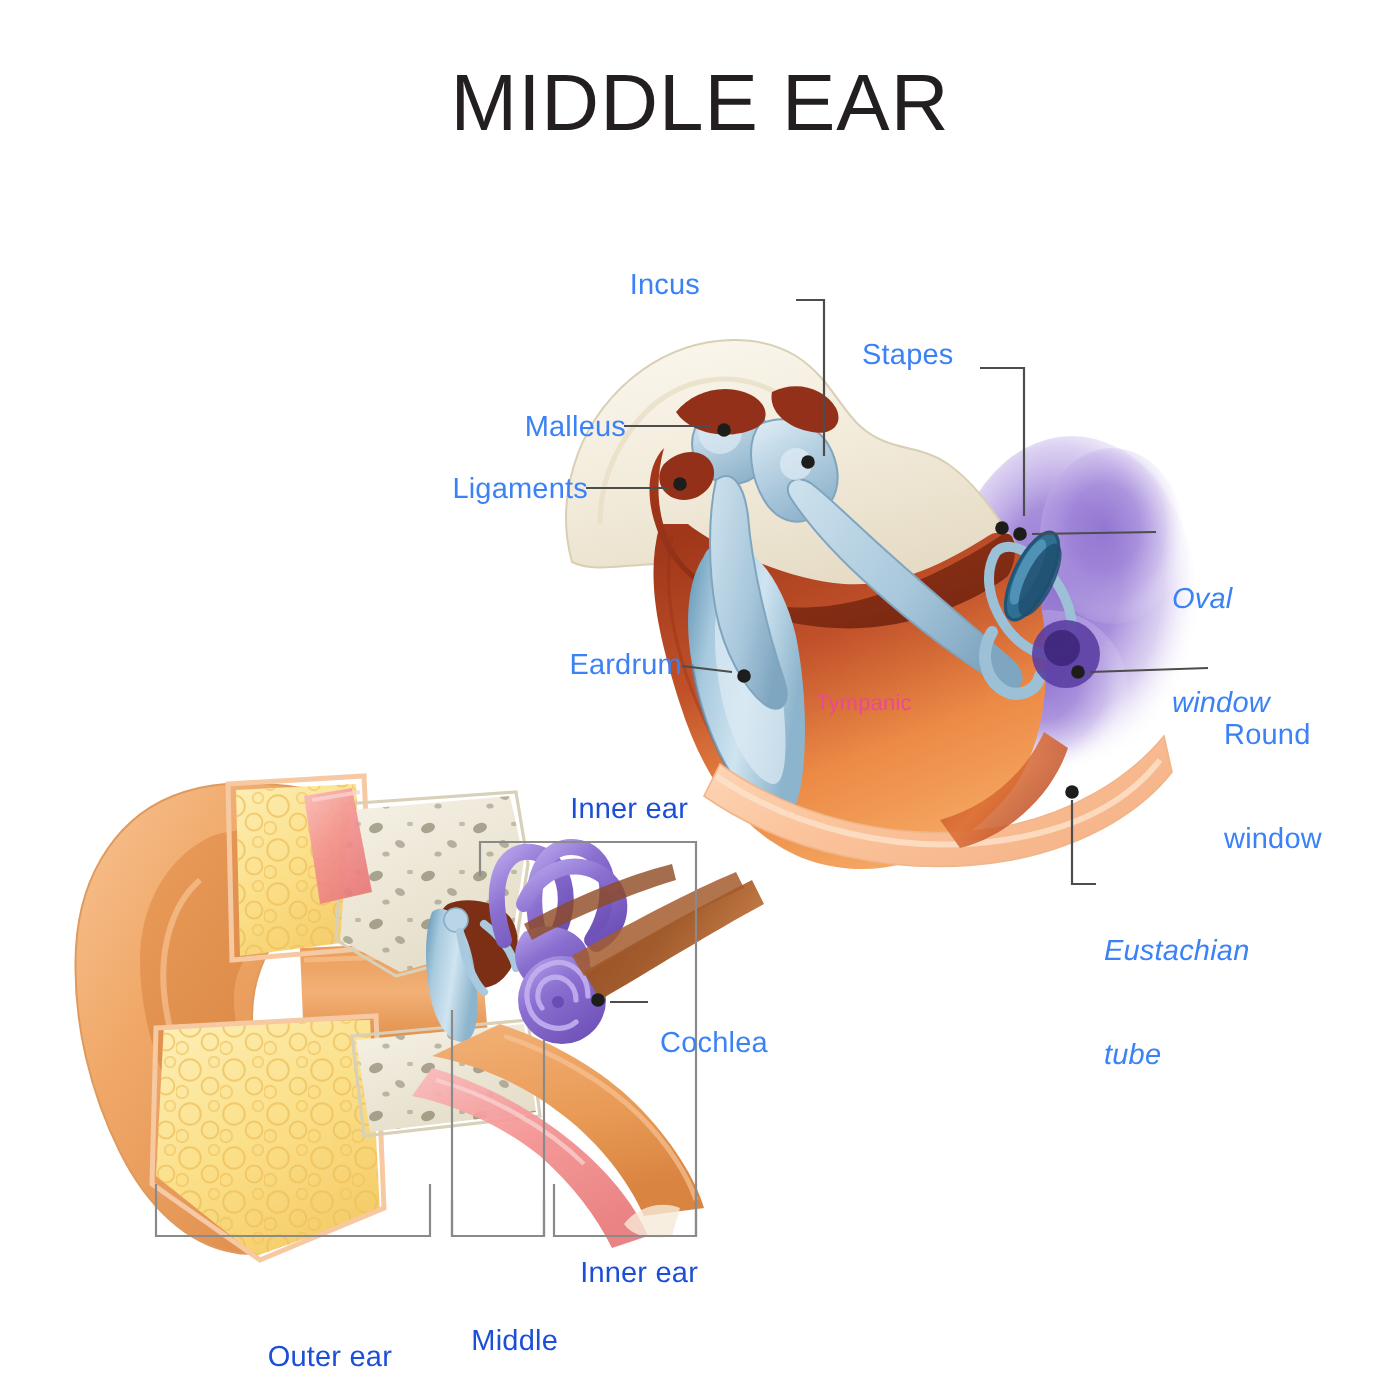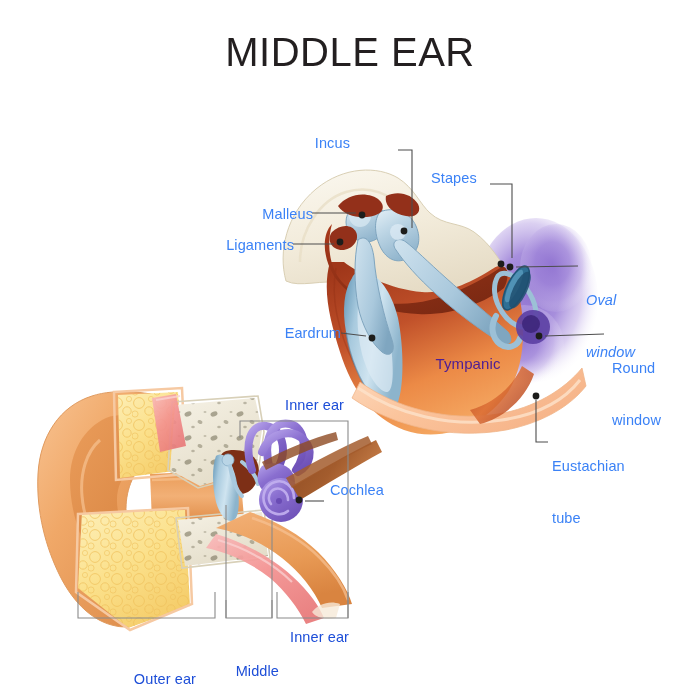--- a/index.html
+++ b/index.html
@@ -36,23 +36,22 @@
     white-space: pre;
     line-height: 1.18;
     letter-spacing: 0.1px;
   }
   .lbl.right { text-align: right; }
   .lbl.red {
     color: #1d4ed8;
     text-align: right;
   }
   .lbl.white {
-    color: #4c1d95;
-    text-align: center;
-    font-size: 15px;
+    color: #ec4899;
+    font-size: 11px;
   }
   #title {
     position: absolute;
     left: 0;
     top: 30px;
     width: 700px;
     text-align: center;
     font-family: "Liberation Sans", sans-serif;
     font-size: 40px;
     font-weight: 400;
@@ -473,30 +472,30 @@
   <div class="lbl" style="left:586px; top:258px;font-style:italic;">
     <div>Oval</div>
     <div>window</div>
   </div>
 
   <div class="lbl" style="left:612px; top:326px;">
     <div>Round</div>
     <div>window</div>
   </div>
 
-  <div class="lbl" style="left:552px; top:424px;">
+  <div class="lbl" style="left:552px; top:434px;font-style:italic;">
     <div>Eustachian</div>
     <div>tube</div>
   </div>
 
   <div class="lbl white" style="left:408px; top:320px; width:120px;">
     <div>Tympanic</div>
   </div>
 
-  <div class="lbl" style="left:330px; top:482px;">Cochlea</div>
+  <div class="lbl" style="left:330px; top:514px;">Cochlea</div>
 
   <div class="lbl red" style="left:244px; top:397px; width:100px;">Inner ear</div>
 
   <div class="lbl red" style="left:96px; top:629px; width:100px;margin-top:42px;">Outer ear</div>
 
   <div class="lbl red" style="left:219px; top:629px; width:60px;">
     <div>Middle</div>
     
   </div>
 

